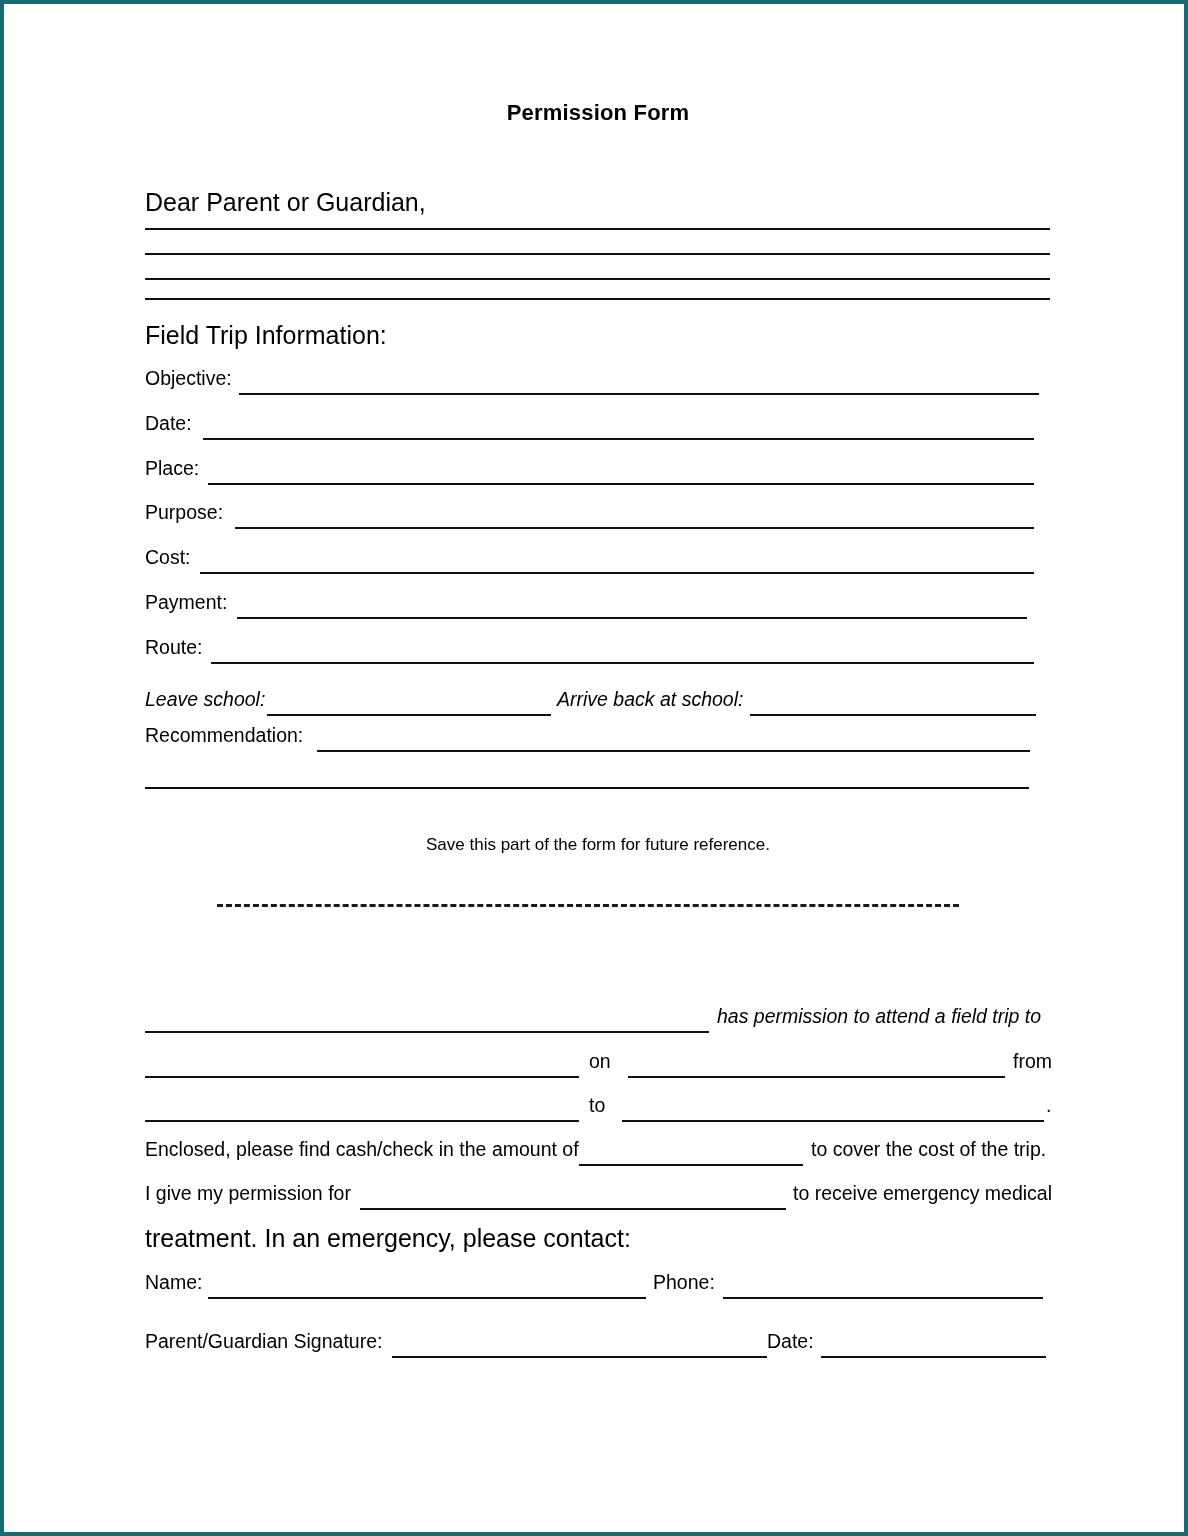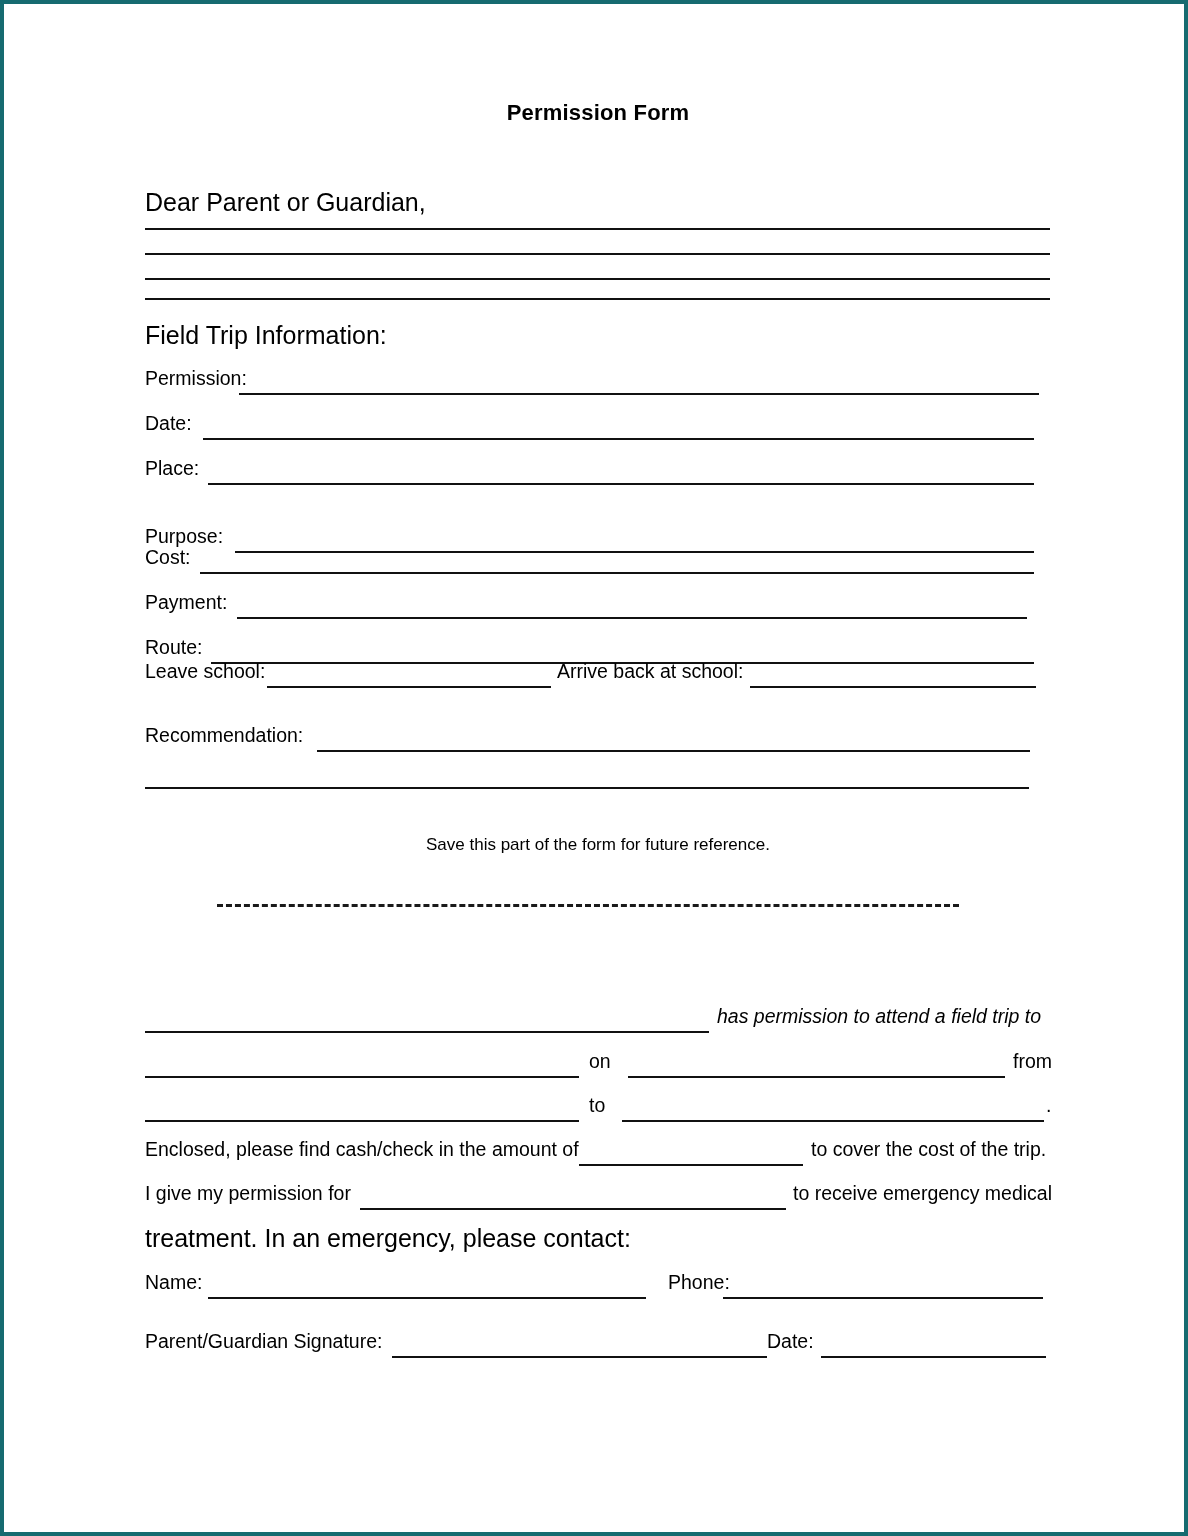--- a/index.html
+++ b/index.html
@@ -103,55 +103,55 @@
     <div class="txt" style="left:0; top:186px;">Dear Parent or Guardian,</div>
 
     <div class="rule" style="left:0; top:224px; width:905px;"></div>
     <div class="rule" style="left:0; top:249px; width:905px;"></div>
     <div class="rule" style="left:0; top:274px; width:905px;"></div>
     <div class="rule" style="left:0; top:294px; width:905px;"></div>
 
     <div class="txt" style="left:0; top:319px;">Field Trip Information:</div>
 
     <div class="fieldrow" style="top:363px;">
-      <span class="lbl">Permission:</span>
+      <span class="lbl">Objective:</span>
       <span class="ln" style="left:94px; width:800px;"></span>
     </div>
 
     <div class="fieldrow" style="top:408px;">
       <span class="lbl">Date:</span>
       <span class="ln" style="left:58px; width:831px;"></span>
     </div>
 
     <div class="fieldrow" style="top:453px;">
       <span class="lbl">Place:</span>
       <span class="ln" style="left:63px; width:826px;"></span>
     </div>
 
-    <div class="fieldrow" style="top:497px;margin-top:24px;">
+    <div class="fieldrow" style="top:497px;">
       <span class="lbl">Purpose:</span>
       <span class="ln" style="left:90px; width:799px;"></span>
     </div>
 
     <div class="fieldrow" style="top:542px;">
       <span class="lbl">Cost:</span>
       <span class="ln" style="left:55px; width:834px;"></span>
     </div>
 
     <div class="fieldrow" style="top:632px;">
       <span class="lbl">Route:</span>
       <span class="ln" style="left:66px; width:823px;"></span>
     </div>
 
     <div class="fieldrow" style="top:587px;">
       <span class="lbl">Payment:</span>
       <span class="ln" style="left:92px; width:790px;"></span>
     </div>
 
-    <div class="fieldrow" style="top:656px;">
+    <div class="fieldrow" style="top:684px;font-style:italic;">
       <span class="lbl" style="left:0;">Leave school:</span>
       <span class="ln" style="left:122px; width:284px;"></span>
       <span class="lbl" style="left:412px;">Arrive back at school:</span>
       <span class="ln" style="left:605px; width:286px;"></span>
     </div>
 
     <div class="fieldrow" style="top:720px;">
       <span class="lbl">Recommendation:</span>
       <span class="ln" style="left:172px; width:713px;"></span>
     </div>
@@ -190,21 +190,21 @@
       <span class="lbl" style="left:0;">I give my permission for</span>
       <span class="ln" style="left:215px; width:426px;"></span>
       <span class="lbl" style="left:648px;">to receive emergency medical</span>
     </div>
 
     <div class="txt" style="left:0; top:1222px;">treatment. In an emergency, please contact:</div>
 
     <div class="fieldrow" style="top:1267px;">
       <span class="lbl" style="left:0;">Name:</span>
       <span class="ln" style="left:63px; width:438px;"></span>
-      <span class="lbl" style="left:508px;margin-left:15px;">Phone:</span>
+      <span class="lbl" style="left:508px;">Phone:</span>
       <span class="ln" style="left:578px; width:320px;"></span>
     </div>
 
     <div class="fieldrow" style="top:1326px;">
       <span class="lbl" style="left:0;">Parent/Guardian Signature:</span>
       <span class="ln" style="left:247px; width:375px;"></span>
       <span class="lbl" style="left:622px;">Date:</span>
       <span class="ln" style="left:676px; width:225px;"></span>
     </div>
 

